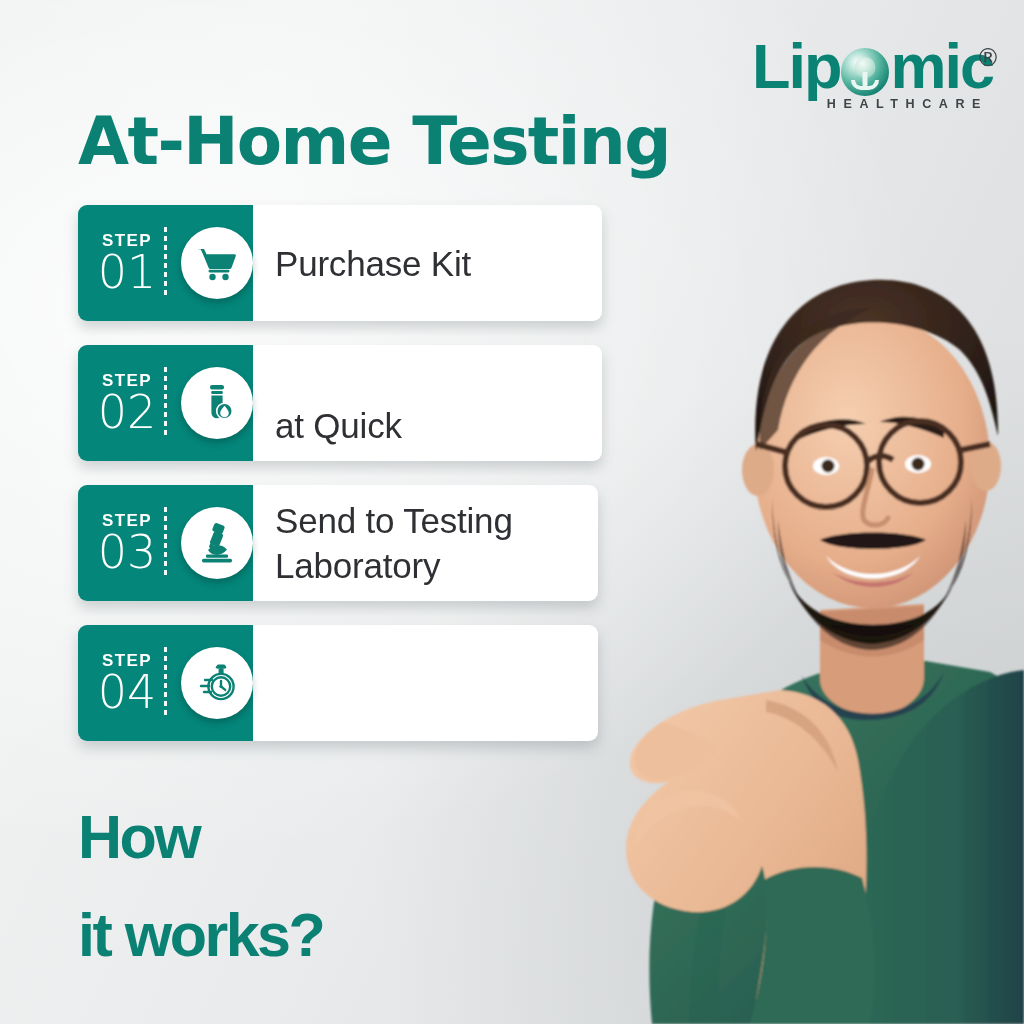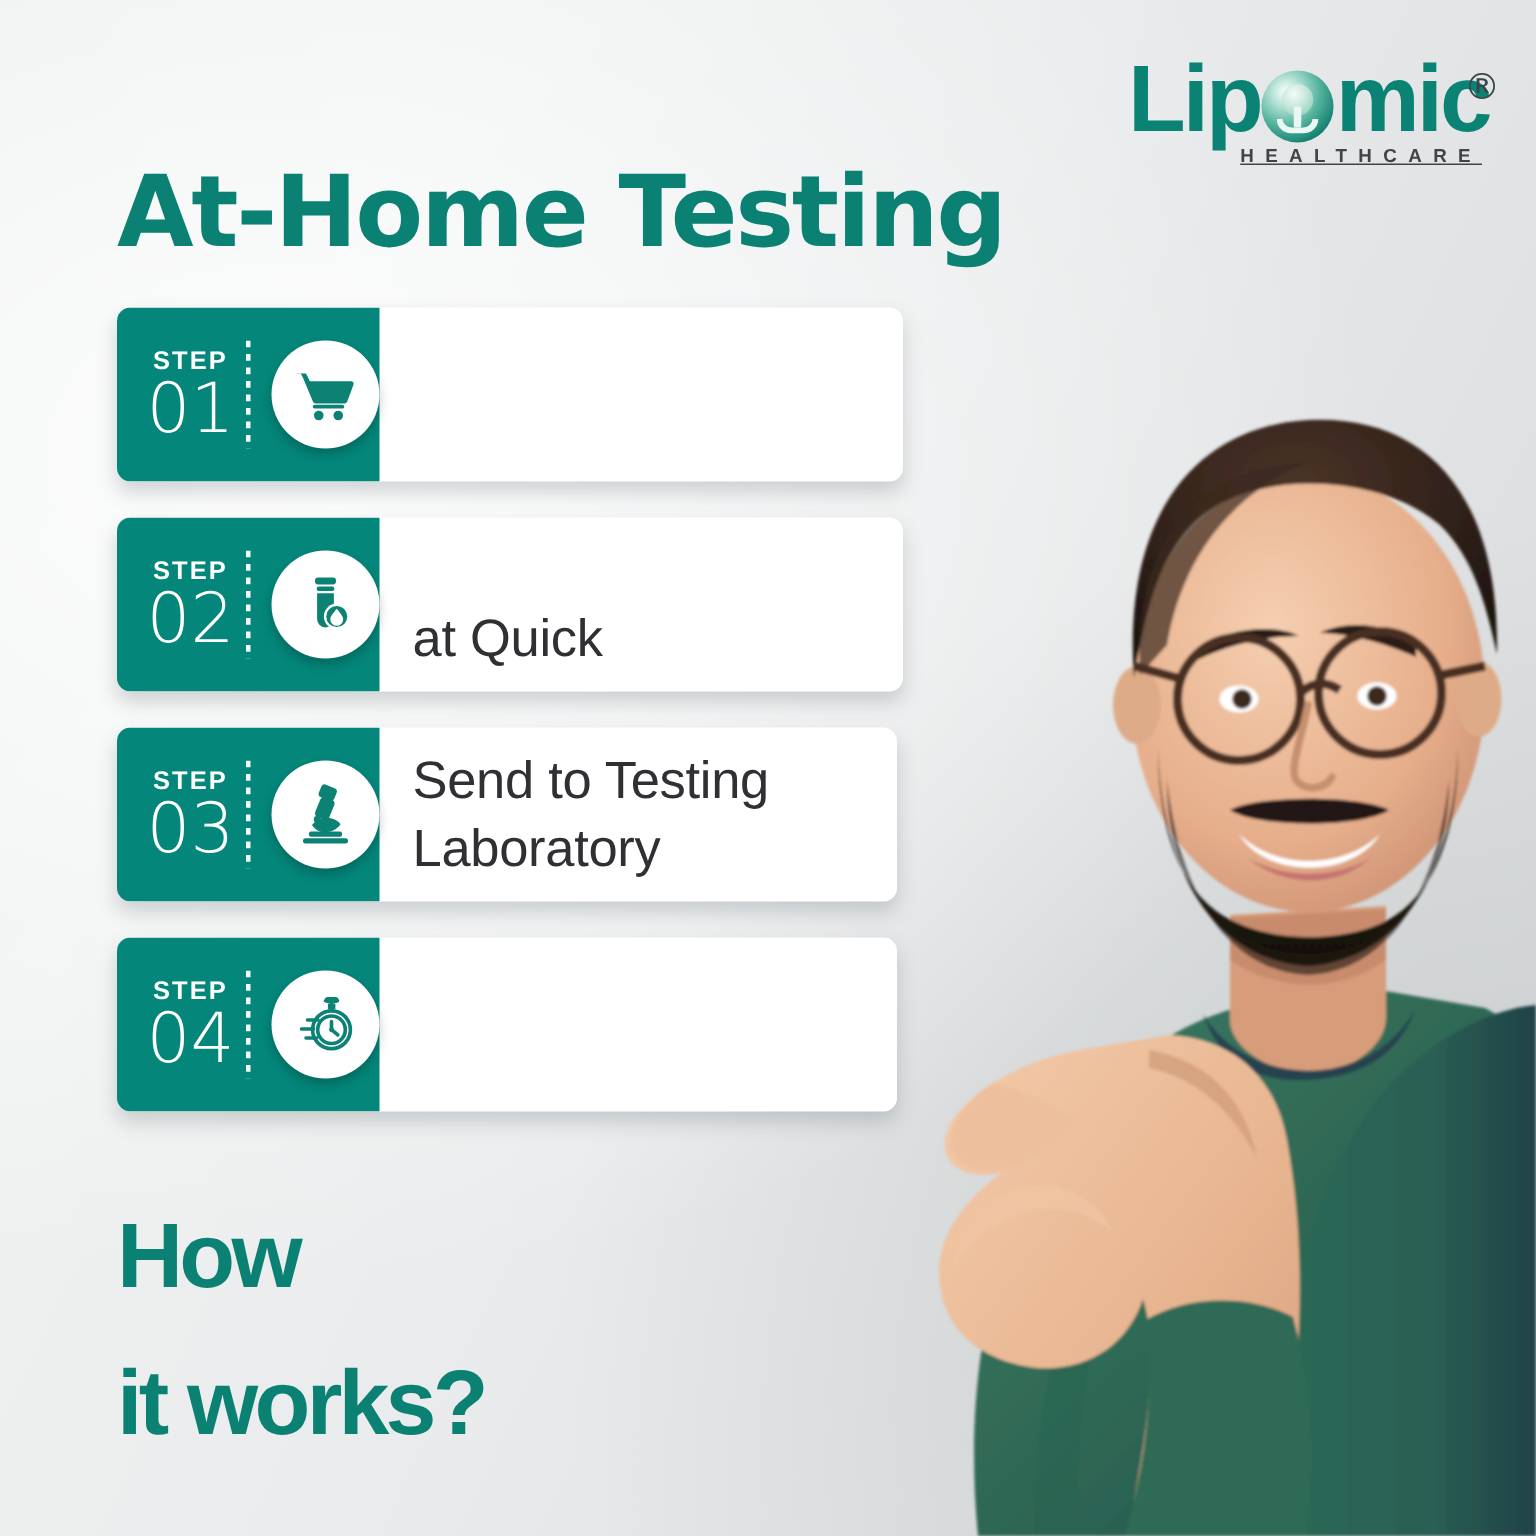--- a/index.html
+++ b/index.html
@@ -109,21 +109,20 @@
     left: 14px;
     top: 63px;
     width: 222px;
     text-align: right;
     font-family: "Liberation Sans", sans-serif;
     font-weight: bold;
     font-size: 12.5px;
     letter-spacing: 7.6px;
     color: #3d4548;
     white-space: nowrap;
-    text-decoration: underline;
   }
 
   
   #page-title {
     position: absolute;
     left: 78px;
     top: 107px;
     font-family: "DejaVu Sans", sans-serif;
     font-weight: bold;
     font-size: 66px;
@@ -375,20 +374,25 @@
           <g fill="#0b8274">
             <path d="M4 9 h6 l2.6 5.2 h27.6 a1.6 1.6 0 0 1 1.5 2.1 l-4.2 11.4 a2 2 0 0 1 -1.9 1.3 H16.5
                      a2 2 0 0 1 -1.9 -1.3 L8.2 12.4 L6.6 9.2 H4 Z"></path>
             <rect x="14.5" y="29.8" width="21" height="2.6" rx="1.3"></rect>
             <circle cx="18.5" cy="37" r="3.2"></circle>
             <circle cx="31.5" cy="37" r="3.2"></circle>
           </g>
         </svg>
       </div>
     </div>
+    <div class="step-right">
+      <div class="step-label">
+        <span>Purchase Kit</span>
+      </div>
+    </div>
   </div>
 
   <div class="step-card" id="card-2">
     <div class="step-left">
       <div class="step-numwrap">
         <div class="step-word">STEP</div>
         <div class="step-num">02</div>
       </div>
       <div class="step-dots"></div>
       <div class="step-iconcircle">

